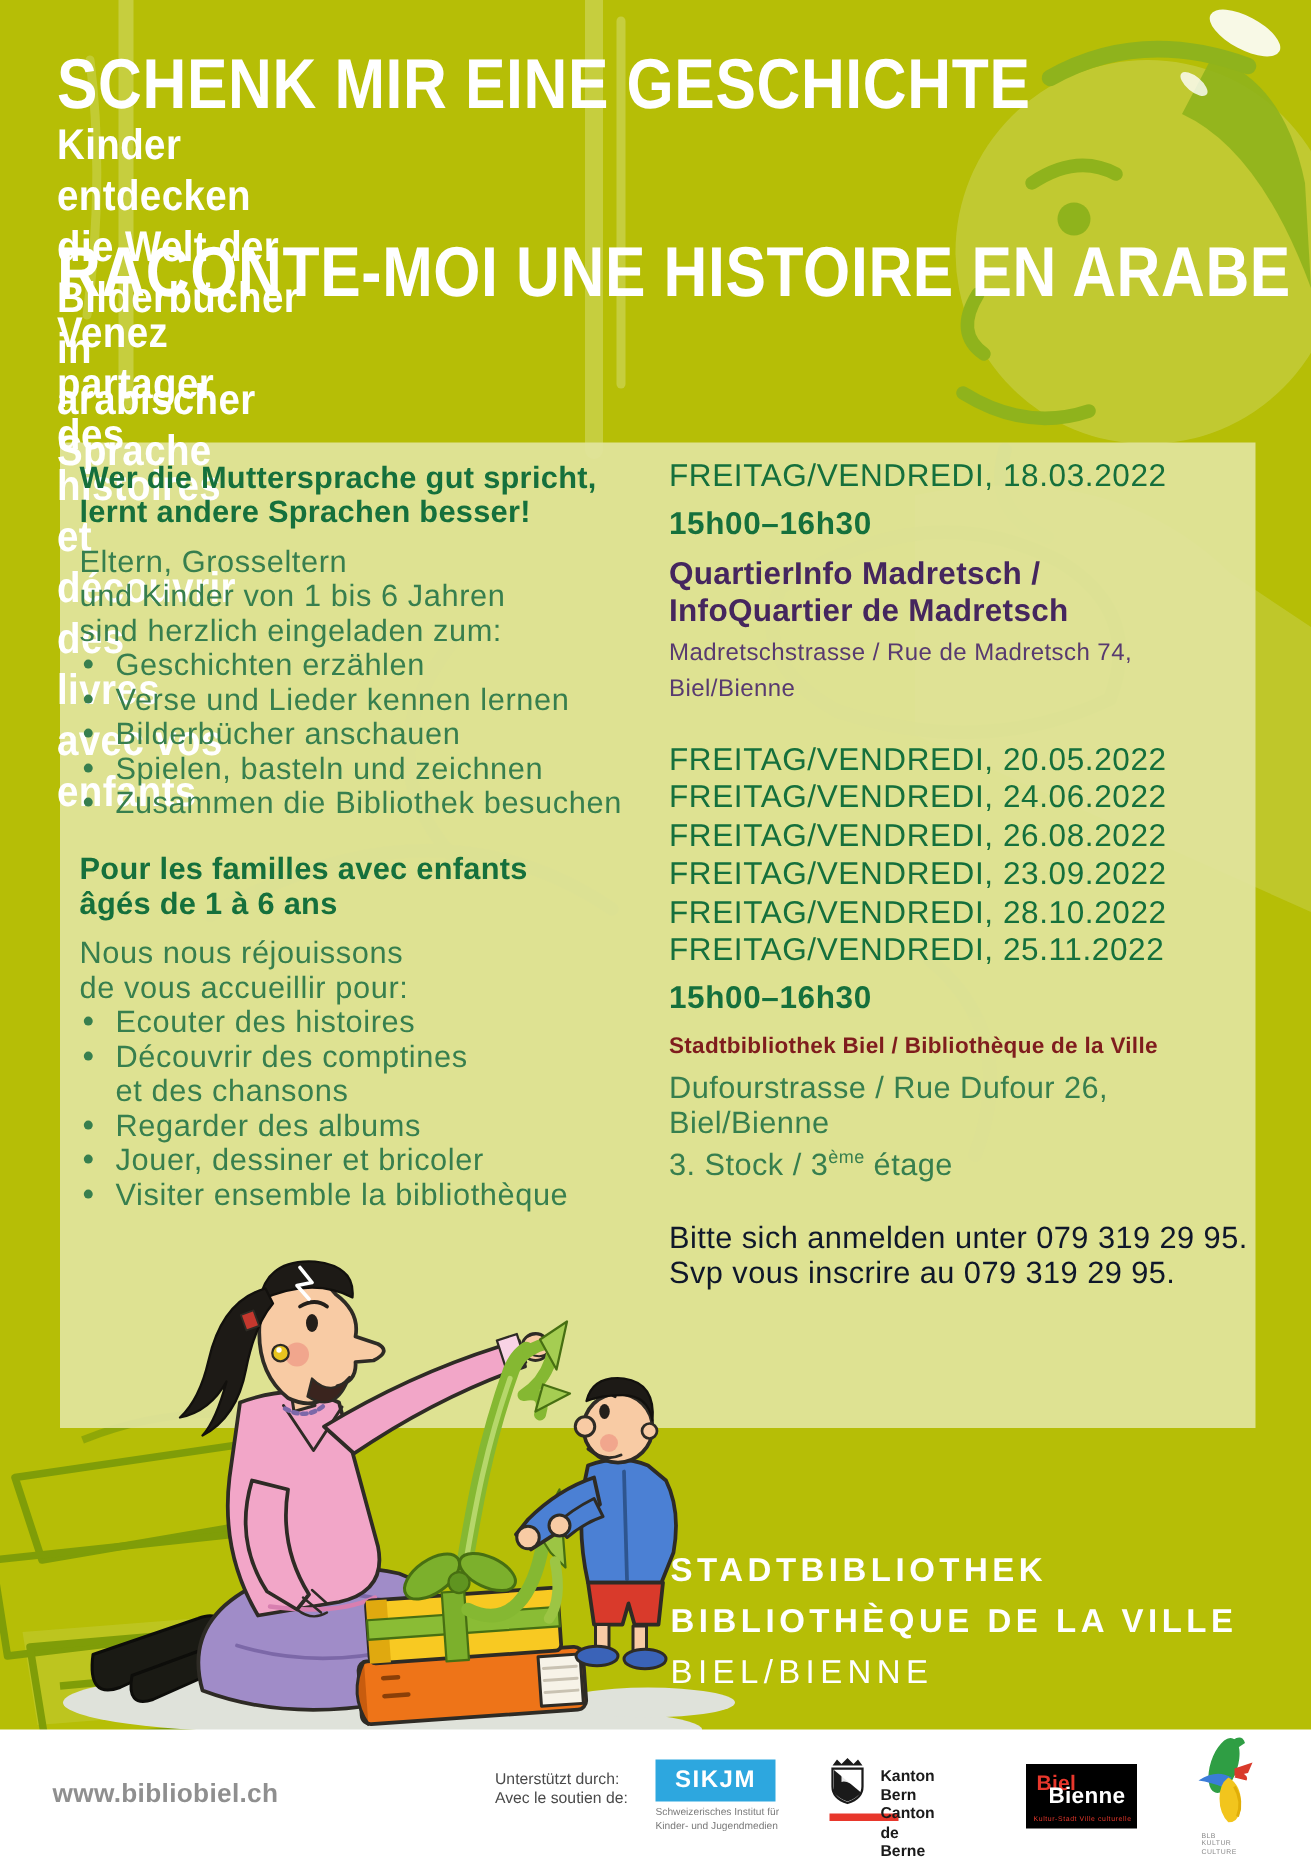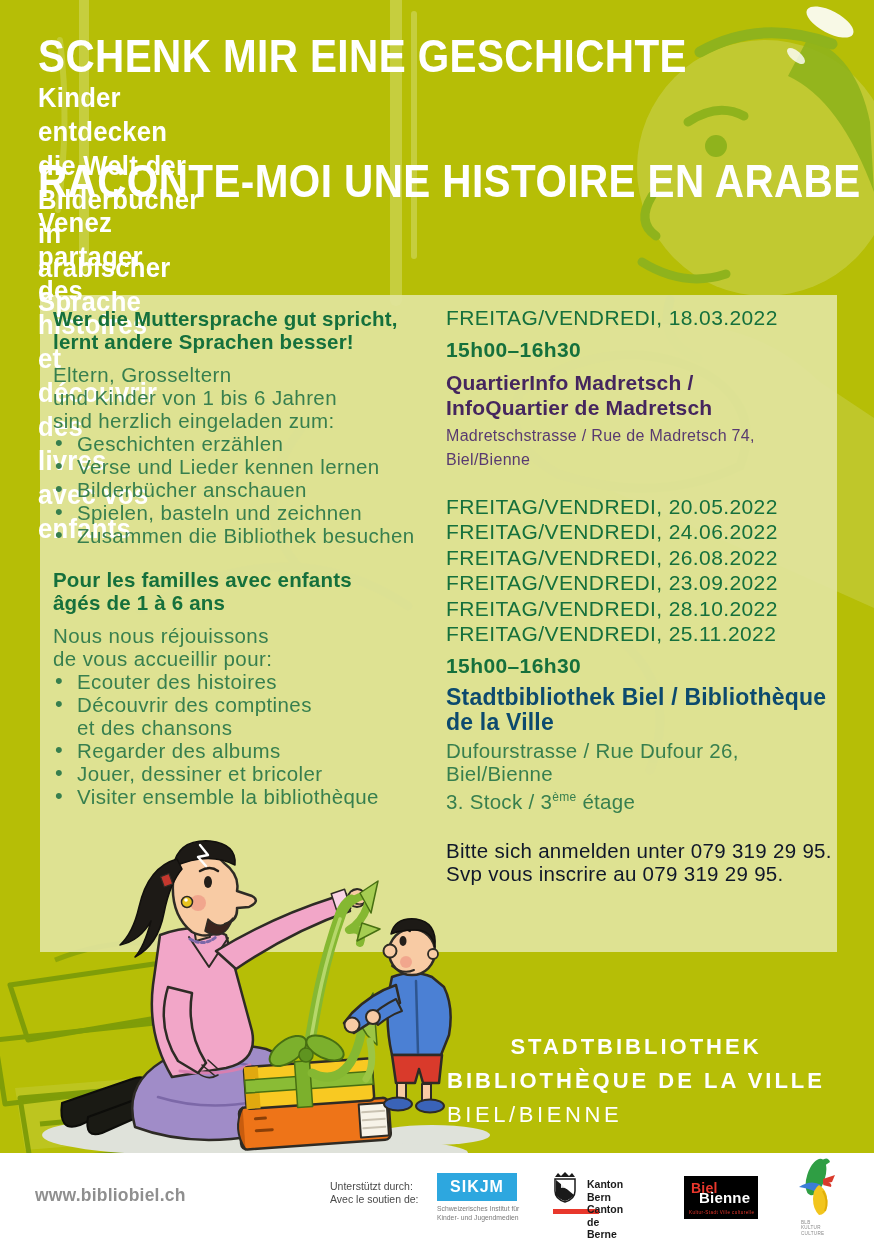--- a/index.html
+++ b/index.html
@@ -37,29 +37,29 @@
   ul.blist li{
     position:relative;padding-left:24px;font-size:20.5px;line-height:23px;
     color:#377f4e;letter-spacing:.4px;white-space:pre-line;
   }
   ul.blist li::before{content:"\2022";position:absolute;left:2px;top:-1px;font-size:22px;color:#377f4e;}
   .gap-lg{height:22px;}
   .date-line{font-size:21px;line-height:25.5px;font-weight:normal;color:#15703c;letter-spacing:.4px;white-space:nowrap;}
   .time-line{font-size:21px;line-height:24px;font-weight:bold;color:#15703c;letter-spacing:.4px;margin-top:7px;}
   .venue-p{font-size:21px;line-height:25px;font-weight:bold;color:#45265e;letter-spacing:.2px;margin-top:8px;}
   .addr-p{font-size:16px;line-height:24px;color:#583a70;letter-spacing:.3px;margin-top:4px;}
-  .venue-g{font-size:23px;line-height:25px;font-weight:bold;color:#0c4a6e;letter-spacing:.2px;margin-top:7px;}
+  .venue-g{font-size:15px;line-height:25px;font-weight:bold;color:#7f1d1d;letter-spacing:.2px;margin-top:7px;}
   .addr-g{font-size:20.5px;line-height:23.5px;color:#377f4e;letter-spacing:.3px;margin-top:4px;}
   .addr-g sup{font-size:12px;vertical-align:super;line-height:0;}
   .register{font-size:20.5px;line-height:23px;color:#0f172a;letter-spacing:.3px;margin-top:26px;}
   
   .illustration{position:absolute;left:40px;top:835px;z-index:5;}
   
   .library{position:absolute;left:447px;top:1030px;z-index:4;color:#fff;}
-  .lib-bold{font-size:22px;line-height:34px;font-weight:bold;letter-spacing:3px;white-space:nowrap;text-align:center;}
+  .lib-bold{font-size:22px;line-height:34px;font-weight:bold;letter-spacing:3px;white-space:nowrap;}
   .lib-light{font-size:22px;line-height:34px;font-weight:normal;letter-spacing:3.6px;white-space:nowrap;}
   
   .footer{position:absolute;left:0;bottom:0;width:874px;height:87px;background:#fff;z-index:6;padding-left:18px;}
   .website{position:absolute;left:35px;top:32px;font-size:17.5px;font-weight:600;color:#8f8f8f;letter-spacing:.2px;}
   .support{position:absolute;left:330px;top:27px;font-size:10.5px;line-height:13px;color:#4a4a4a;white-space:pre-line;}
   .sikjm{position:absolute;left:437px;top:20px;width:84px;}
   .sikjm-box{width:80px;height:28px;background:#2da7df;color:#fff;display:flex;align-items:center;justify-content:center;
     font-size:16px;font-weight:bold;letter-spacing:1px;}
   .sikjm-caption{margin-top:4px;font-size:6.8px;line-height:8.5px;color:#7a7a7a;white-space:pre-line;}
   .bern{position:absolute;left:553px;top:18px;}

